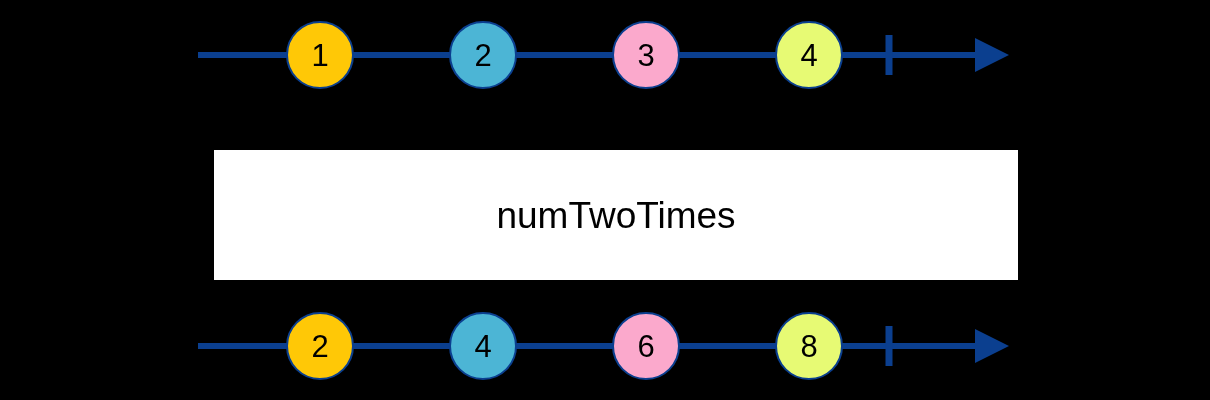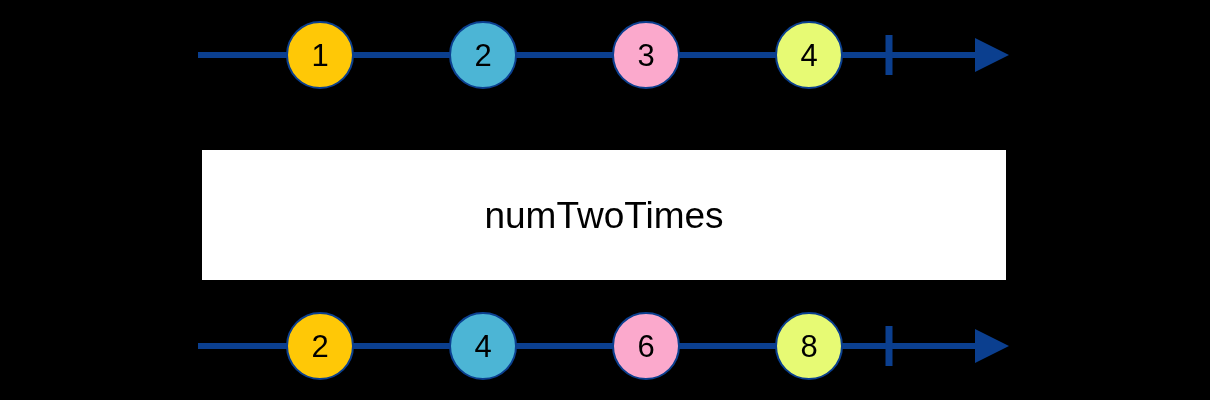--- a/index.html
+++ b/index.html
@@ -79,21 +79,21 @@
         </div>
         <div class="node" style="left: 612px; top: 21px; width: 68px; height: 68px; background: rgb(251, 169, 204); border-color: rgb(11, 63, 143); color: rgb(0, 0, 0);">
           <span>3</span>
         </div>
         <div class="node" style="left: 775px; top: 21px; width: 68px; height: 68px; background: rgb(231, 250, 116); border-color: rgb(11, 63, 143); color: rgb(0, 0, 0);">
           <span>4</span>
         </div>
       </div>
   </div>
 
-  <div class="label-box" id="transform-box" style="left: 202px; top: 150px; width: 804px; height: 130px; background: rgb(255, 255, 255);">
+  <div class="label-box" id="transform-box" style="left: 214px; top: 150px; width: 804px; height: 130px; background: rgb(255, 255, 255);">
     <span class="label-box-text" style="color: rgb(0, 0, 0);">numTwoTimes</span>
   </div>
 
   <div class="track" id="row-output" style="top:291px;">
     <svg width="1210" height="109">
       <line id="output-axis-line" x1="198" y1="55" x2="975" y2="55" stroke="#0B3F8F" stroke-width="6"></line>
       <polygon id="output-arrowhead" points="975,38 1009,55 975,72" fill="#0B3F8F"></polygon>
       <rect id="output-end-tick" x="885.5" y="35" width="7" height="40" fill="#0B3F8F"></rect>
     </svg>
     <div class="node-layer" id="output-nodes">

